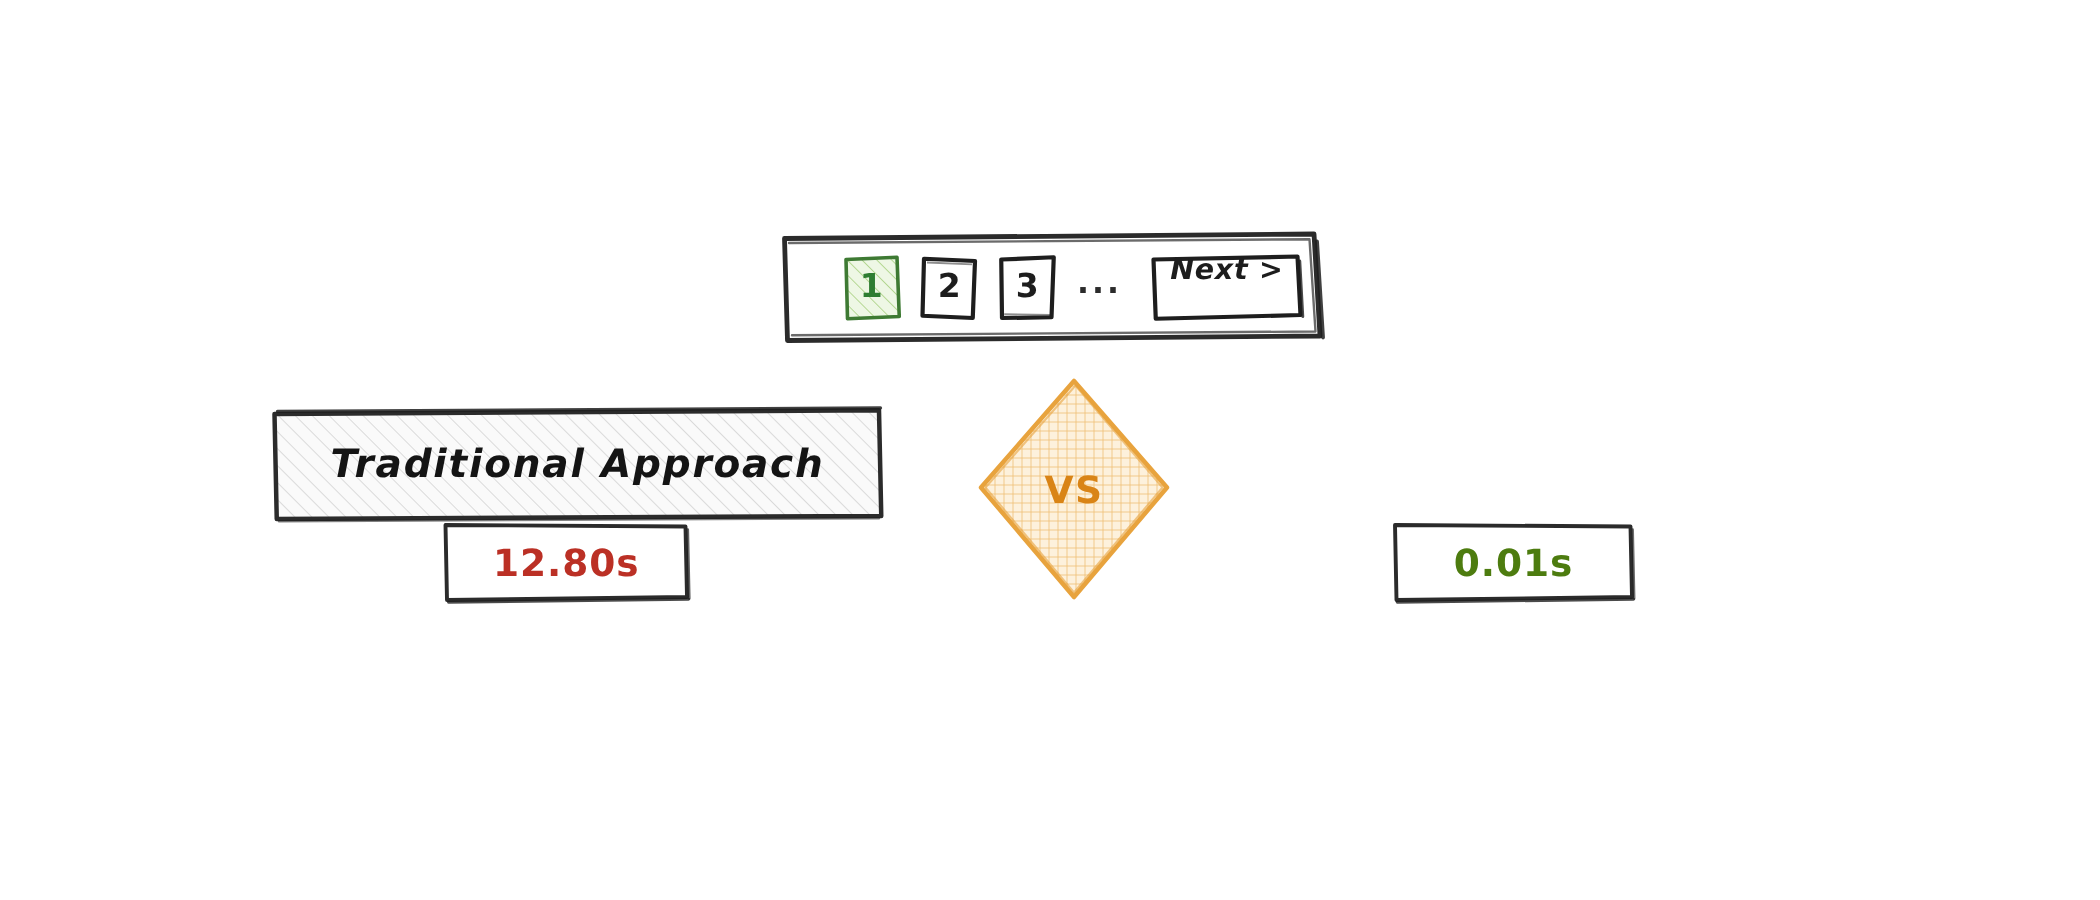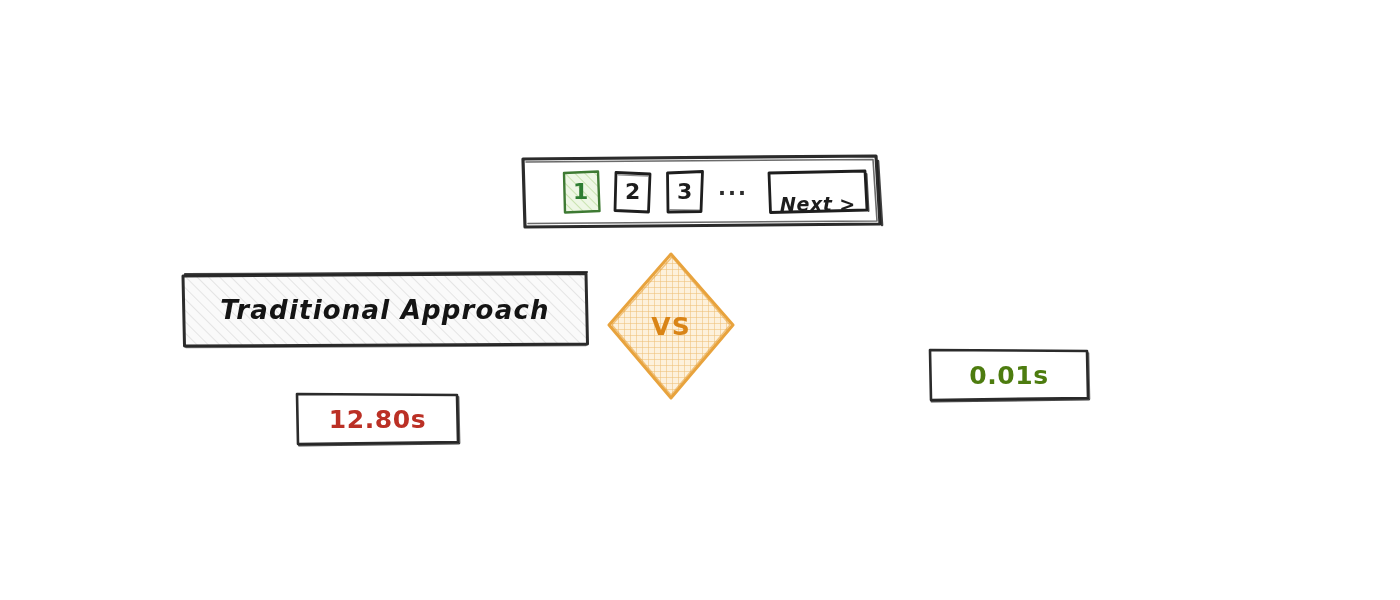--- a/index.html
+++ b/index.html
@@ -80,21 +80,21 @@
     margin: 0 2px 8px 2px;
     align-self: center;
     position: relative;
     z-index: 3;
   }
   #page-next {
     position: relative;
     width: 104px;
     height: 46px;
     display: flex;
-    align-items: flex-end;
+    align-items: flex-start;
     justify-content: center;
     margin-left: 6px;
     box-sizing: border-box;
   }
   #page-next .next-label {
     position: relative;
     z-index: 3;
     font-size: 19px;
     color: #1d1d1d;
     font-style: italic;
@@ -123,40 +123,40 @@
     pointer-events: none;
   }
 
   
   .badge {
     position: absolute;
     height: 54px;
     box-sizing: border-box;
     background: #ffffff;
   }
-  #badge-left  { left: 295px; top: 348px; width: 165px; margin-top: 44px; }
+  #badge-left  { left: 295px; top: 348px; width: 165px; }
   #badge-right { left: 928px; top: 348px; width: 162px; }
   .badge-value {
     position: absolute;
     inset: 0;
     z-index: 4;
     display: flex;
     align-items: center;
     justify-content: center;
     font-size: 25px;
     letter-spacing: 0.6px;
     pointer-events: none;
   }
   #badge-left .badge-value  { color: #bb3025; }
   #badge-right .badge-value { color: #4d7c0f; }
 
   
   #vs-diamond {
     position: absolute;
-    left: 606px;
+    left: 651px;
     top: 251px;
     width: 130px;
     height: 150px;
   }
   #vs-diamond .vs-label {
     position: absolute;
     inset: 0;
     z-index: 5;
     display: flex;
     align-items: center;

